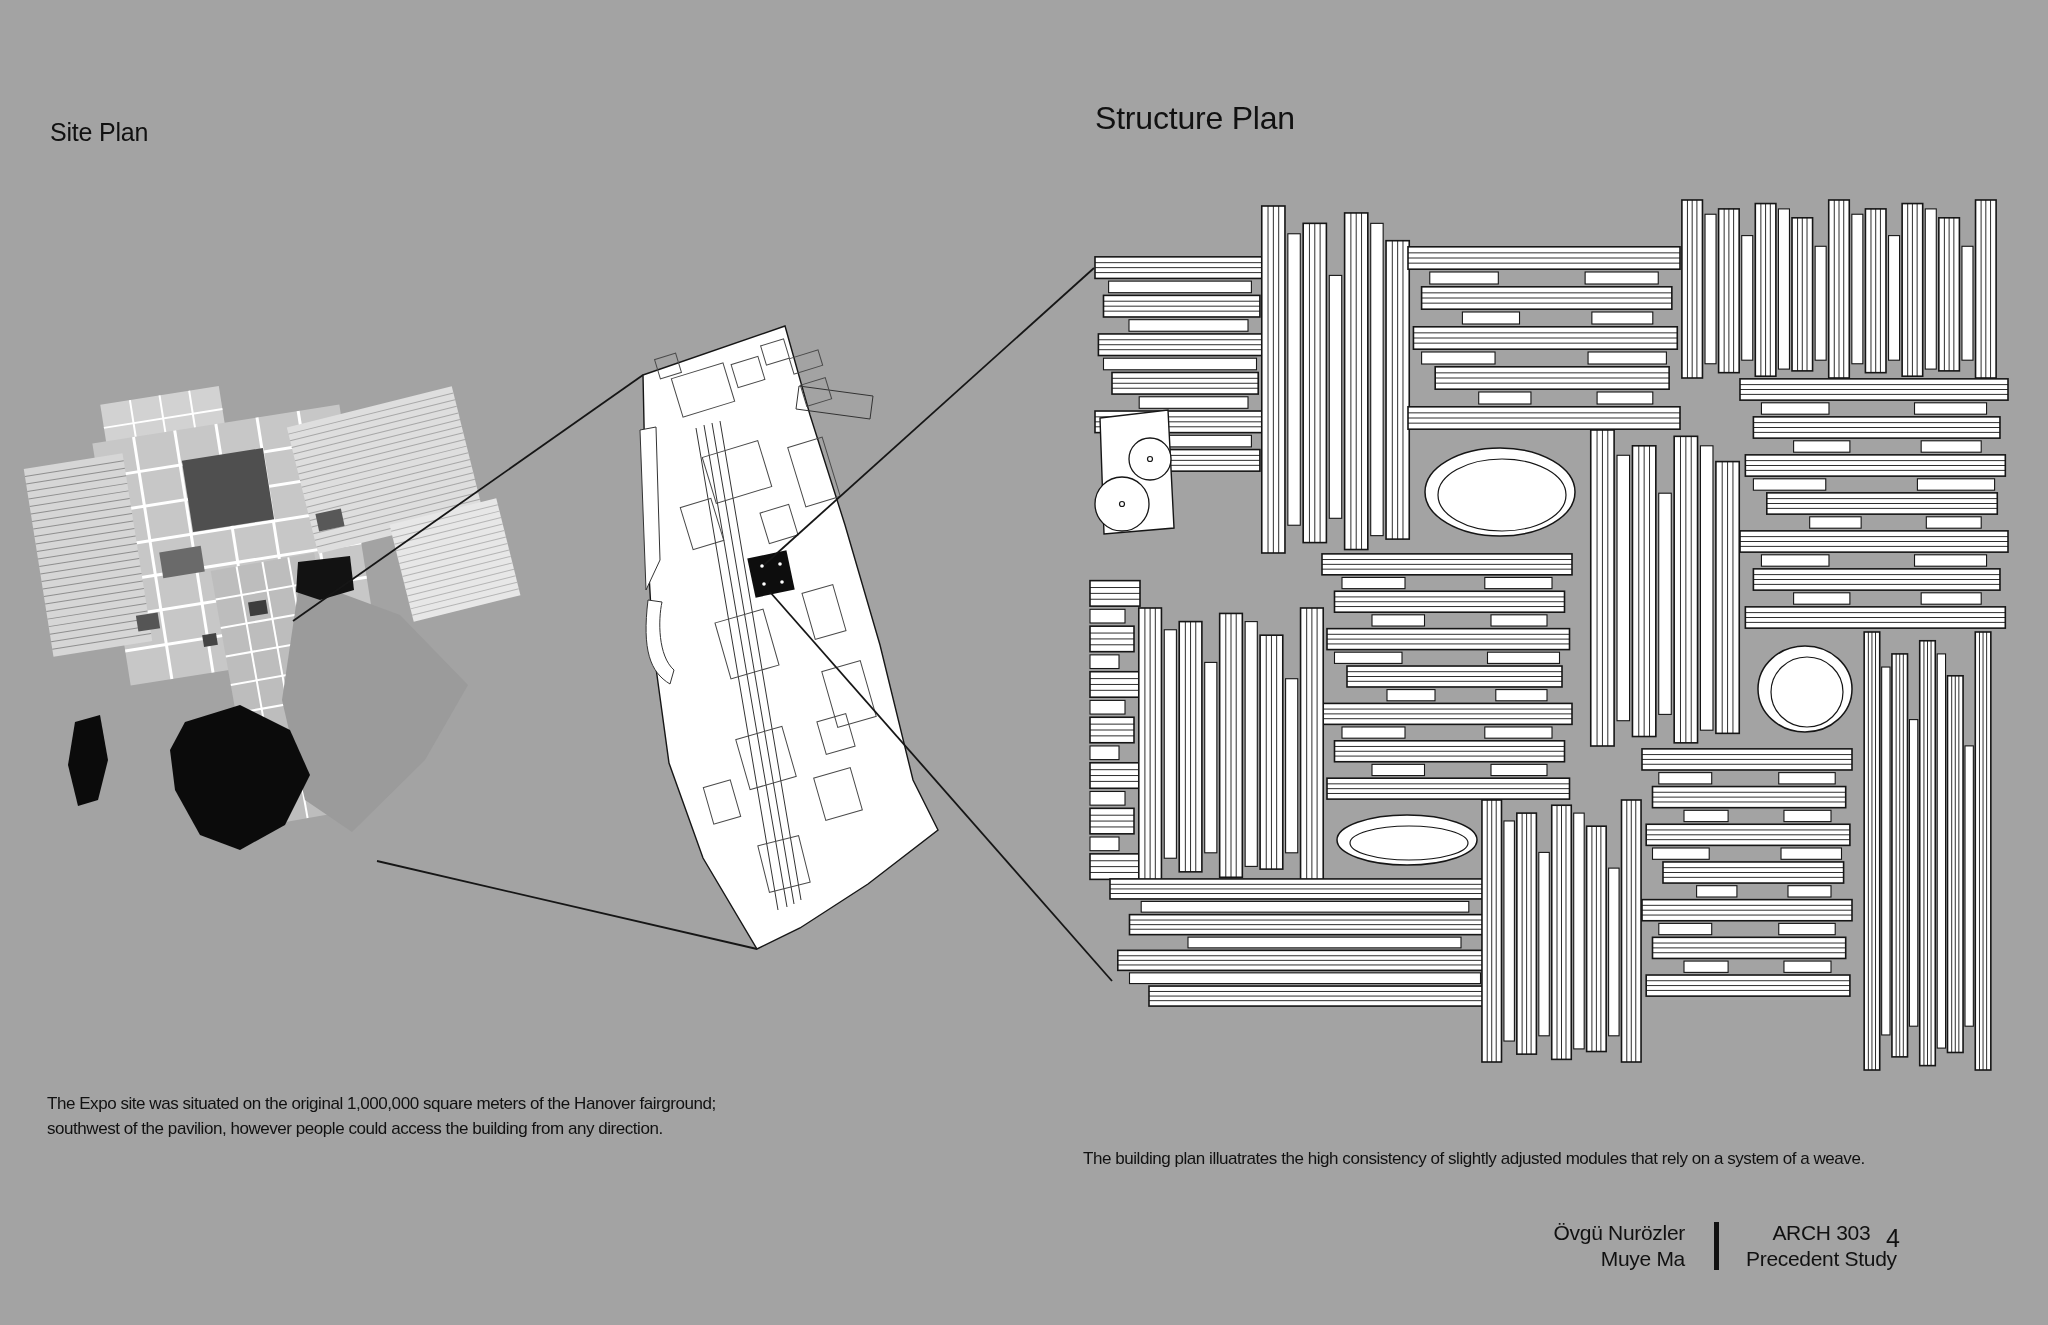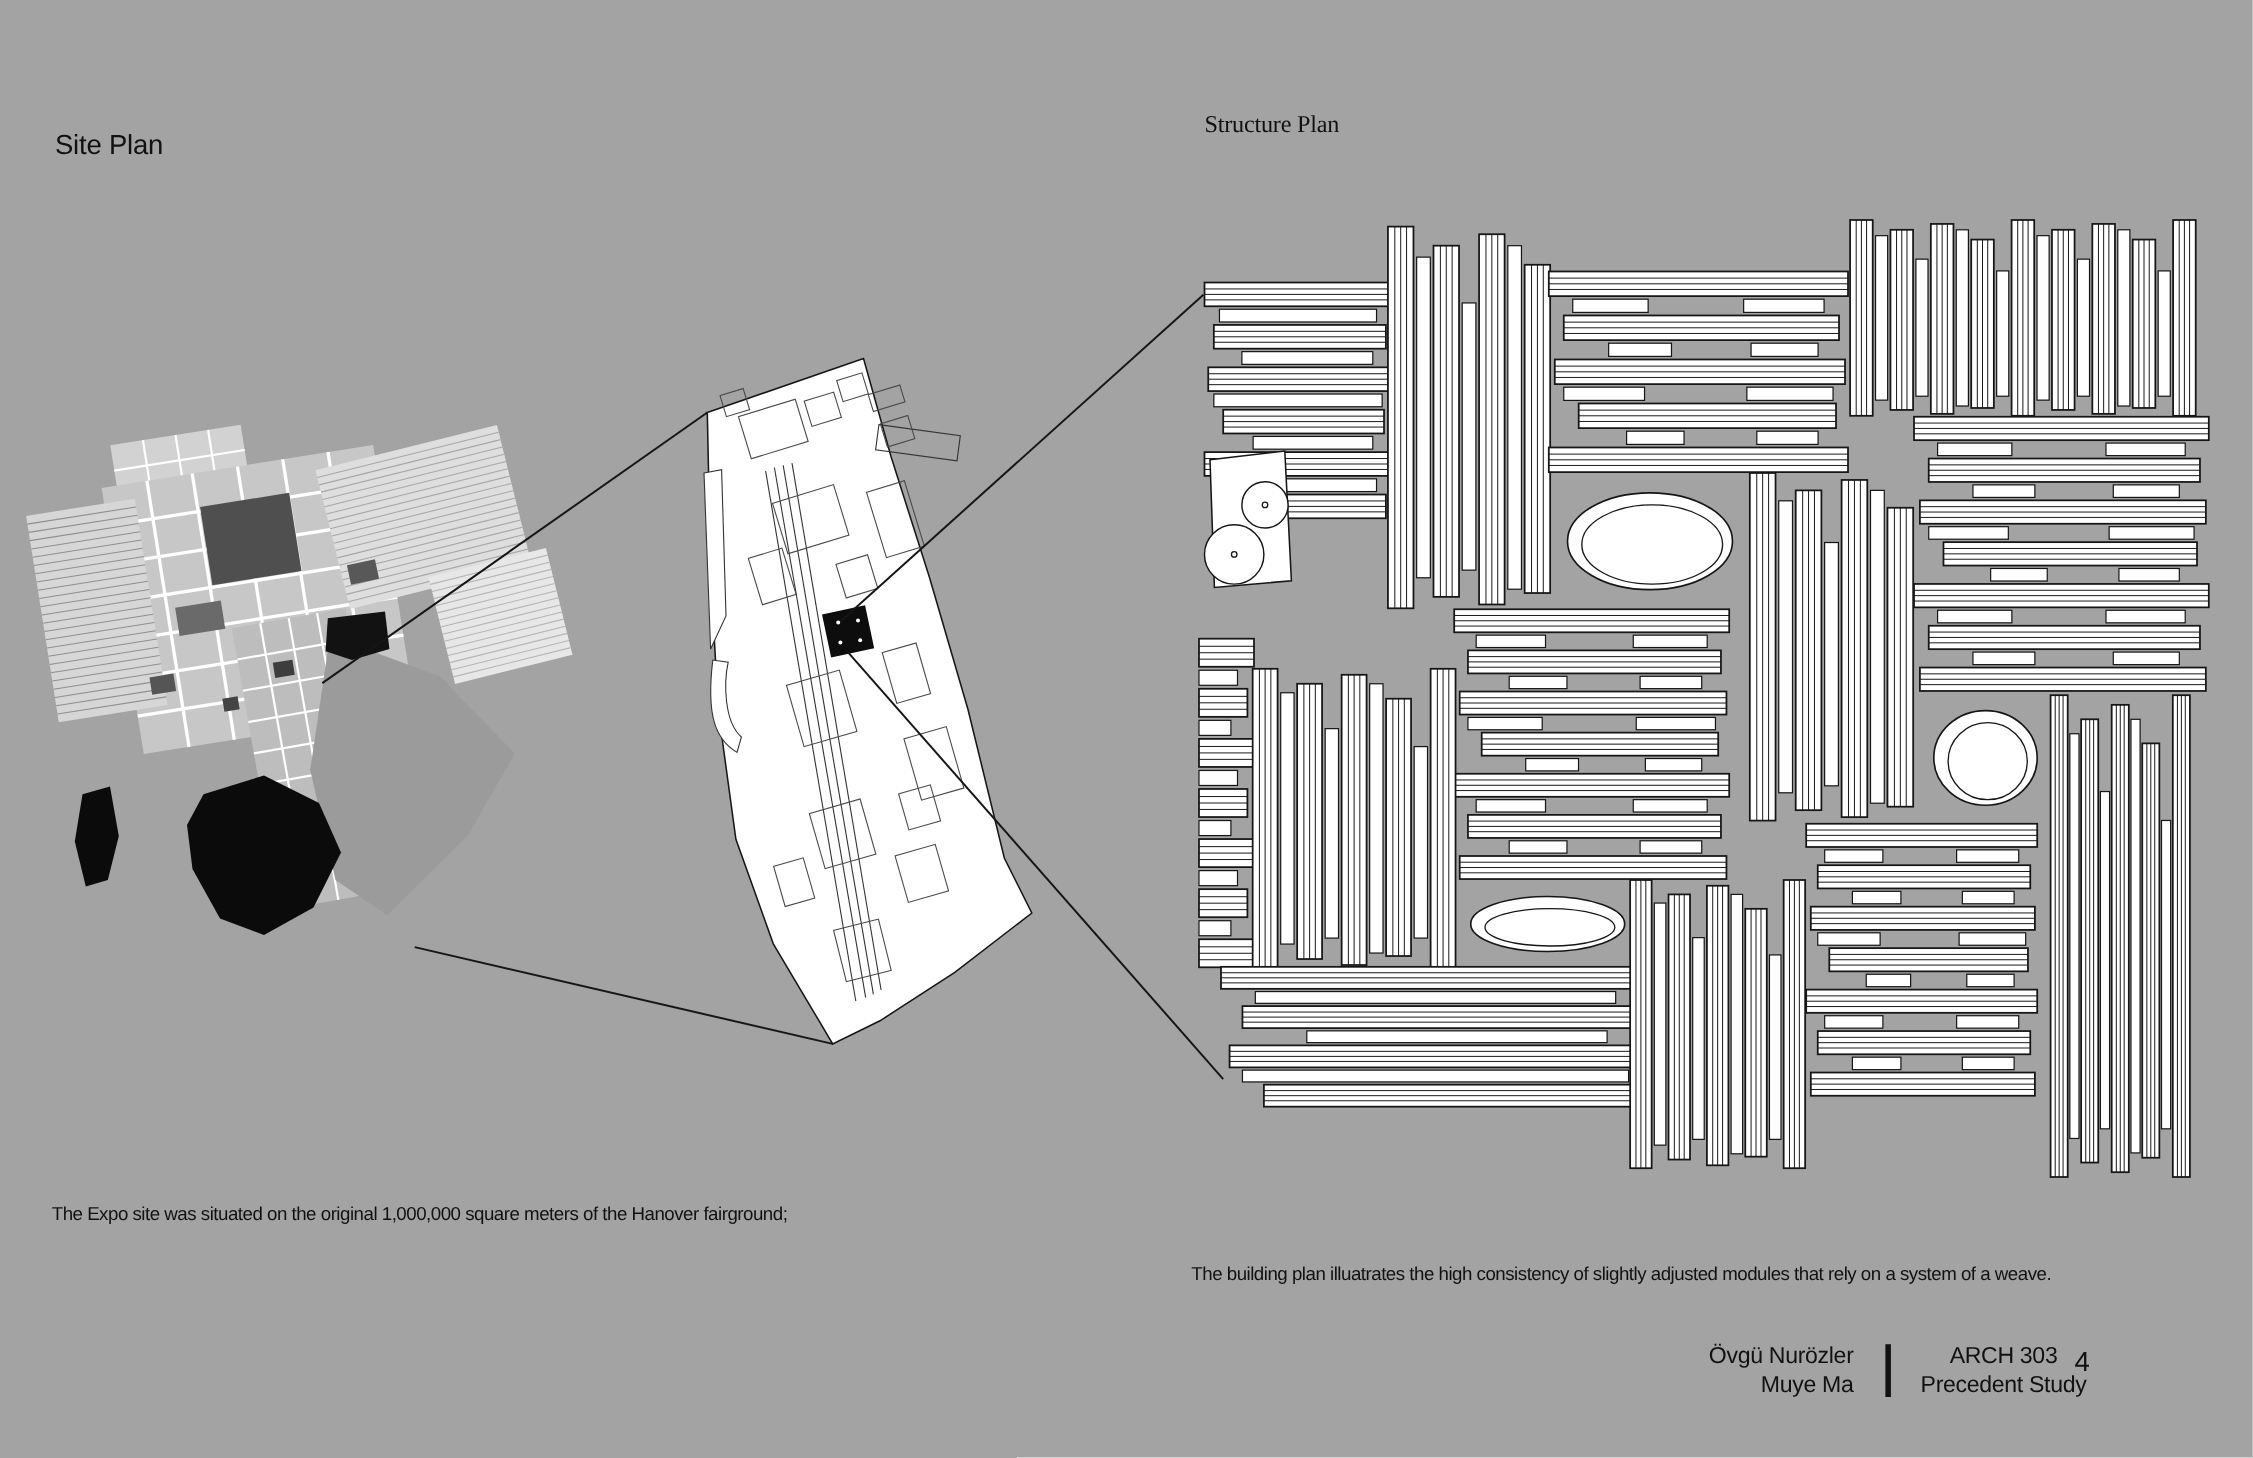--- a/index.html
+++ b/index.html
@@ -1,21 +1,21 @@
 <!DOCTYPE html>
 <html><head>
 <meta charset="utf-8">
 <style>
   html,body{margin:0;padding:0;background:#ffffff;}
   .page{position:relative;width:2048px;height:1325px;background:#a3a3a3;overflow:hidden;
         font-family:"Liberation Sans",sans-serif;color:#111111;}
   #canvas{position:absolute;left:0;top:0;width:2048px;height:1325px;}
   .label{position:absolute;font-weight:400;letter-spacing:-0.2px;}
   .label.site{left:50px;top:118px;font-size:25px;}
-  .label.structure{left:1095px;top:100px;font-size:22px;font-family:Liberation Serif, serif;}
+  .label.structure{left:1095px;top:100px;font-size:32px;}
   .para{position:absolute;font-size:17px;letter-spacing:-0.45px;line-height:24.6px;}
   .para div{white-space:nowrap;}
   .para.left{left:47px;top:1092px;}
   .para.right{left:1083px;top:1126px;line-height:26px;margin-top:20px;}
   .credits{position:absolute;left:1460px;top:1220px;display:flex;align-items:stretch;
            font-size:21px;line-height:26px;letter-spacing:-0.3px;gap:17px;}
   .credits .authors{width:225px;text-align:right;}
   .credits .cred-bar{width:5px;background:#111;margin:2px 10px 0 12px;height:48px;}
   .credits .course{text-align:center;}
   .pagenum{position:absolute;left:1886px;top:1224px;font-size:25px;}
@@ -601,20 +601,21 @@
         <path d="M1100,418 L1168,410 L1174,528 L1104,534 Z" fill="#ffffff" stroke="#161616" stroke-width="1.4"></path>
         <circle cx="1150" cy="459" r="21" fill="#ffffff" stroke="#161616" stroke-width="1.3"></circle>
         <circle cx="1150" cy="459" r="2.5" fill="none" stroke="#161616" stroke-width="1.2"></circle>
         <circle cx="1122" cy="504" r="27" fill="#ffffff" stroke="#161616" stroke-width="1.3"></circle>
         <circle cx="1122" cy="504" r="2.5" fill="none" stroke="#161616" stroke-width="1.2"></circle>
       </g>
   </svg>
 
   <div class="para left">
     <div>The Expo site was situated on the original 1,000,000 square meters of the Hanover fairground;</div>
+    <div>southwest of the pavilion, however people could access the building from any direction.</div>
   </div>
 
   <div class="para right">
     <div>The building plan illuatrates the high consistency of slightly adjusted modules that rely on a system of a weave.</div>
   </div>
 
   <div class="credits">
     <div class="authors">
       <div>Övgü Nurözler</div>
       <div>Muye Ma</div>

